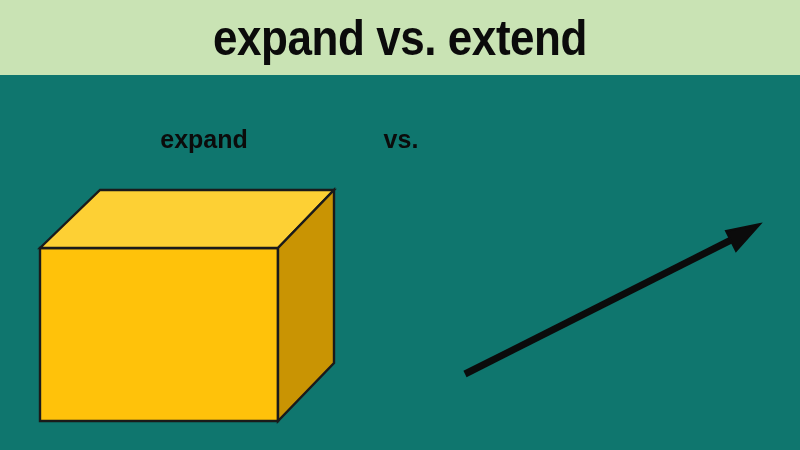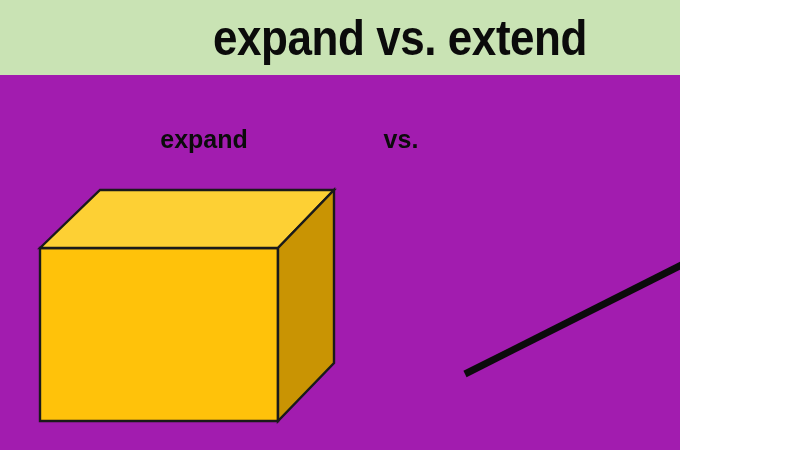--- a/index.html
+++ b/index.html
@@ -8,23 +8,23 @@
     padding: 0;
   }
   body {
     width: 800px;
     height: 450px;
     overflow: hidden;
     font-family: "Liberation Sans", sans-serif;
   }
   #slide {
     position: relative;
-    width: 680px;
+    width: 800px;
     height: 450px;
-    background: #a21caf;
+    background: #0f766e;
     overflow: hidden;
   }
   
   #header-band {
     position: absolute;
     left: 0;
     top: 0;
     width: 800px;
     height: 75px;
     background: #c9e3b4;

